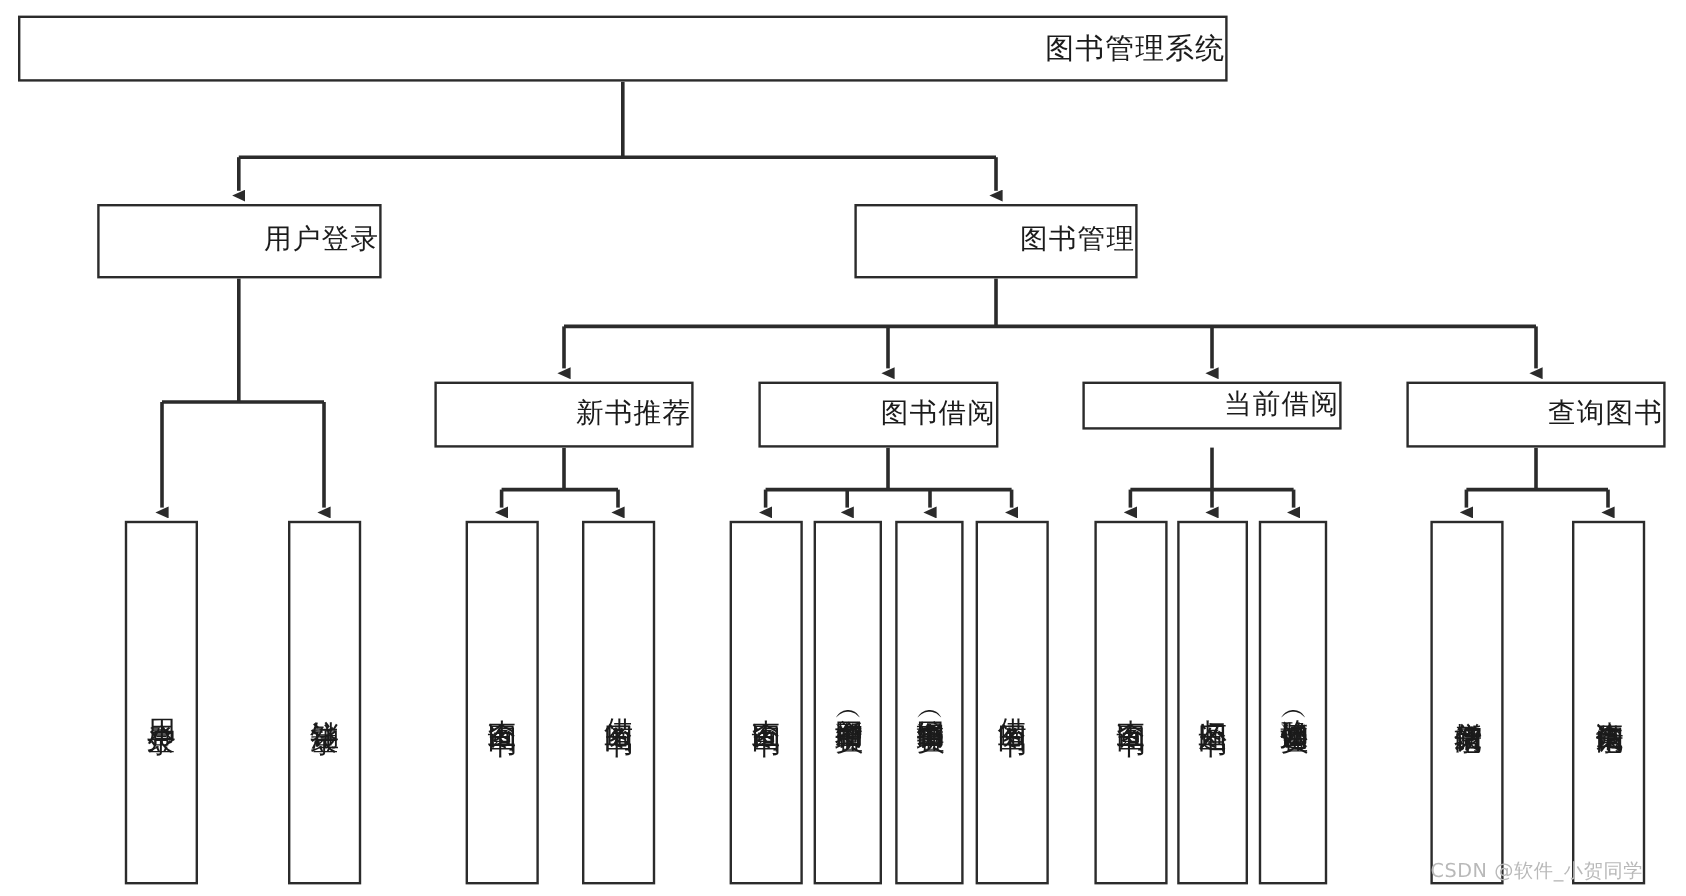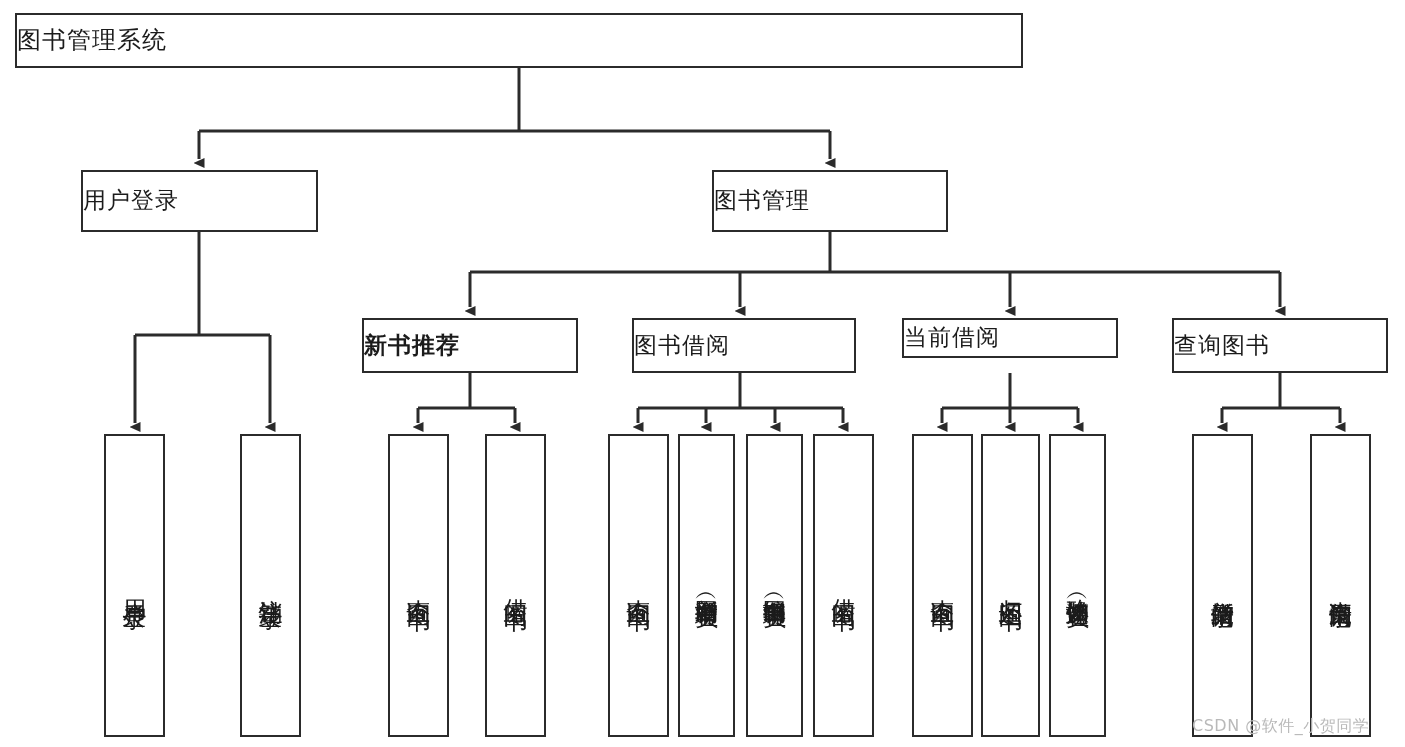--- a/index.html
+++ b/index.html
@@ -26,21 +26,21 @@
     height: 747px;
     pointer-events: none;
   }
   .node {
     position: absolute;
     box-sizing: border-box;
     background: #ffffff;
     border: 2px solid #2b2b2b;
     display: flex;
     align-items: center;
-    justify-content: flex-start;
+    justify-content: flex-end;
     color: #1b1b1b;
   }
   .node .lbl {
     display: block;
     text-align: center;
     line-height: 1.18;
     white-space: nowrap;
   }
   
   .node.horiz .lbl {
@@ -142,25 +142,25 @@
   </div>
 
   <div class="node horiz" style="left:81px; top:170px; width:237px; height:62px;">
     <span class="lbl">用户登录</span>
   </div>
 
   <div class="node horiz" style="left:712px; top:170px; width:236px; height:62px;">
     <span class="lbl">图书管理</span>
   </div>
 
-  <div class="node horiz" style="left:362px; top:318px; width:216px; height:55px;font-weight:bold;">
+  <div class="node horiz" style="left:362px; top:318px; width:216px; height:55px;">
     <span class="lbl">新书推荐</span>
   </div>
 
-  <div class="node horiz" style="left:632px; top:318px; width:224px; height:55px;">
+  <div class="node horiz" style="left:632px; top:318px; width:200px; height:55px;">
     <span class="lbl">图书借阅</span>
   </div>
 
   <div class="node horiz" style="left:902px; top:318px; width:216px; height:40px;">
     <span class="lbl">当前借阅</span>
   </div>
 
   <div class="node horiz" style="left:1172px; top:318px; width:216px; height:55px;">
     <span class="lbl">查询图书</span>
   </div>

